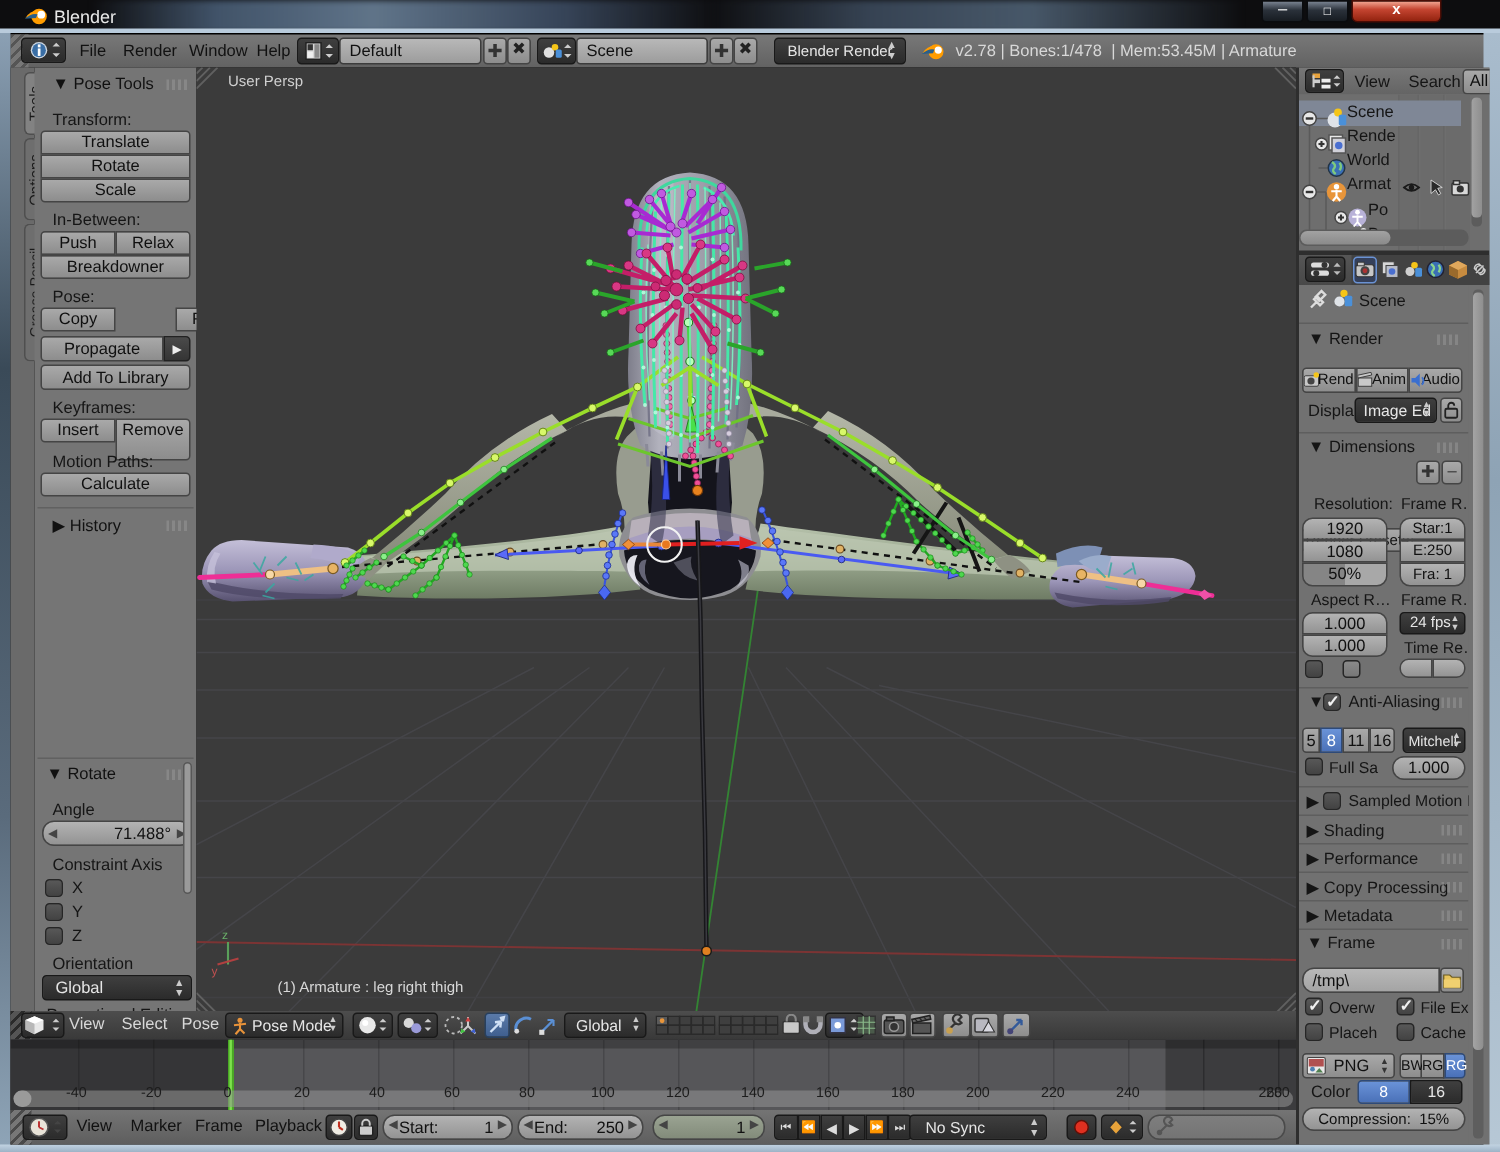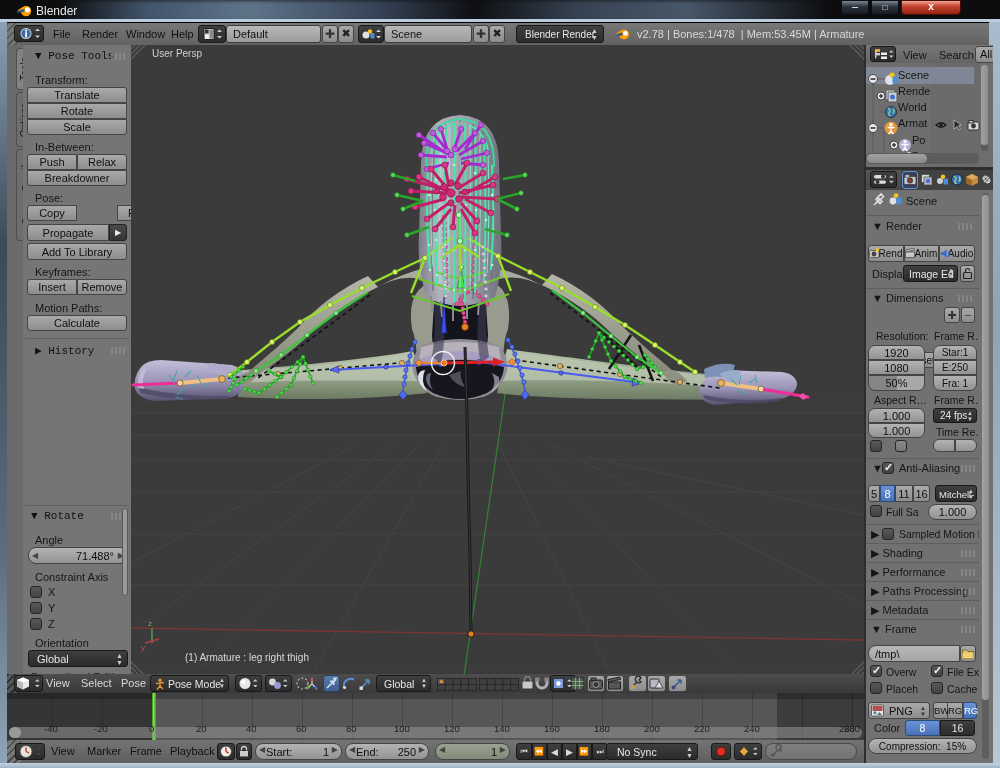--- a/index.html
+++ b/index.html
@@ -21,21 +21,21 @@
   text-align:center; }
 .pill { position:absolute; white-space:nowrap; background:linear-gradient(#b3b3b3,#939393);
   border:1px solid #454545; border-radius:8px; font-size:11px; color:#101010;
   text-align:center; }
 .dd { position:absolute; white-space:nowrap; background:linear-gradient(#3f3f3f,#2b2b2b);
   border:1px solid #191919; border-radius:3px; font-size:11px; color:#e6e6e6; }
 .chk { position:absolute; width:12px; height:12px; background:linear-gradient(#585858,#434343);
   border:1px solid #262626; border-radius:3px; }
 .chk.on::after { content:"\2713"; position:absolute; left:1px; top:-2px; color:#f0f0f0; font-size:11px; font-weight:bold; }
 .lbl { position:absolute; font-size:11px; color:#151515; white-space:nowrap; }
-.hdr { position:absolute; font-size:11px; color:#111; white-space:nowrap;font-family:Liberation Mono, monospace; }
+.hdr { position:absolute; font-size:11px; color:#111; white-space:nowrap; }
 .grip { position:absolute; width:14px; height:7px; opacity:.5;
  background:repeating-linear-gradient(90deg,#999 0 2px,transparent 2px 4px); }
 
 
 #vtabs { left:7px; top:45px; width:16px; height:631px; background:#6a6a6a; }
 .vtab { position:absolute; left:9px; width:14px; background:#7d7d7d;
   border:1px solid #4f4f4f; border-right:none; border-radius:4px 0 0 4px; color:#1a1a1a; overflow:visible; }
 .vtab span { position:absolute; left:50%; top:50%; transform:translate(-50%,-50%) rotate(-90deg);
   font-size:10px; white-space:nowrap; }
 #tshelf { left:23px; top:45px; width:108px; height:631px; background:#757575; }
@@ -149,21 +149,21 @@
     <div class="btn" style="left:54px;top:109px;width:50px;height:16px;border-radius:0 3px 0 0;line-height:15px;">Relax</div>
     <div class="btn" style="left:4px;top:125px;width:100px;height:16px;border-radius:0 0 3px 3px;line-height:15px;">Breakdowner</div>
     <div class="lbl" style="left:12px;top:147px;">Pose:</div>
     <div class="btn" style="left:4px;top:160px;width:50px;height:16px;border-radius:3px 0 0 3px;line-height:15px;">Copy</div>
     <div class="btn" style="left:54px;top:160px;width:50px;height:16px;border-radius:0 3px 3px 0;line-height:15px;margin-left:40px;">Paste</div>
     <div class="btn" style="left:4px;top:179px;width:82px;height:17px;border-radius:3px 0 0 3px;line-height:16px;">Propagate</div>
     <div class="abs" style="left:86px;top:179px;width:18px;height:17px;background:linear-gradient(#4a4a4a,#353535);border:1px solid #222;border-radius:0 3px 3px 0;color:#eee;font-size:8px;text-align:center;line-height:16px;">▶</div>
     <div class="btn" style="left:4px;top:198px;width:100px;height:17px;line-height:16px;">Add To Library</div>
     <div class="lbl" style="left:12px;top:221px;">Keyframes:</div>
     <div class="btn" style="left:4px;top:234px;width:50px;height:16px;border-radius:3px 0 0 3px;line-height:15px;">Insert</div>
-    <div class="btn" style="left:54px;top:234px;width:50px;height:16px;border-radius:0 3px 3px 0;line-height:15px;">Remove</div>
+    <div class="btn" style="left:54px;top:234px;width:50px;height:28px;border-radius:0 3px 3px 0;line-height:15px;">Remove</div>
     <div class="lbl" style="left:12px;top:257px;">Motion Paths:</div>
     <div class="btn" style="left:4px;top:270px;width:100px;height:16px;line-height:15px;">Calculate</div>
     <div class="abs" style="left:2px;top:293px;width:104px;height:1px;background:#616161;"></div>
     <div class="hdr" style="left:12px;top:299px;">▶ History</div>
     <div class="grip" style="left:88px;top:302px;"></div>
 
     <div class="abs" style="left:2px;top:460px;width:104px;height:1px;background:#616161;"></div>
     <div class="hdr" style="left:8px;top:465px;">▼ Rotate</div>
     <div class="grip" style="left:88px;top:468px;"></div>
     <div class="lbl" style="left:12px;top:489px;">Angle</div>
@@ -884,21 +884,21 @@
       <div class="lbl" style="left:5px;top:338px;">▶</div>
       <div class="chk" style="left:16px;top:338px;"></div>
       <div class="lbl" style="left:33px;top:338px;font-size:10.5px;">Sampled Motion Bl</div>
       <div class="abs" style="left:0;top:353px;width:113px;height:1px;background:#5e5e5e;"></div>
       <div class="lbl" style="left:5px;top:357px;">▶ Shading</div>
       <div class="grip" style="left:95px;top:360px;"></div>
       <div class="abs" style="left:0;top:372px;width:113px;height:1px;background:#5e5e5e;"></div>
       <div class="lbl" style="left:5px;top:376px;">▶ Performance</div>
       <div class="grip" style="left:95px;top:379px;"></div>
       <div class="abs" style="left:0;top:391px;width:113px;height:1px;background:#5e5e5e;"></div>
-      <div class="lbl" style="left:5px;top:395px;">▶ Paths Processing</div>
+      <div class="lbl" style="left:5px;top:395px;">▶ Copy Processing</div>
       <div class="grip" style="left:95px;top:398px;"></div>
       <div class="abs" style="left:0;top:410px;width:113px;height:1px;background:#5e5e5e;"></div>
       <div class="lbl" style="left:5px;top:414px;">▶ Metadata</div>
       <div class="grip" style="left:95px;top:417px;"></div>
       <div class="abs" style="left:0;top:429px;width:113px;height:1px;background:#5e5e5e;"></div>
       <div class="lbl" style="left:5px;top:433px;">▼ Frame</div>
       <div class="grip" style="left:95px;top:436px;"></div>
       <div class="pill" style="left:2px;top:455px;width:92px;height:17px;text-align:left;padding:2px 0 0 6px;border-radius:8px 0 0 8px;background:linear-gradient(#b8b8b8,#a4a4a4);">/tmp\</div>
       <div class="btn" style="left:94px;top:455px;width:16px;height:17px;">
         <svg width="14" height="15" viewBox="0 0 14 15">

